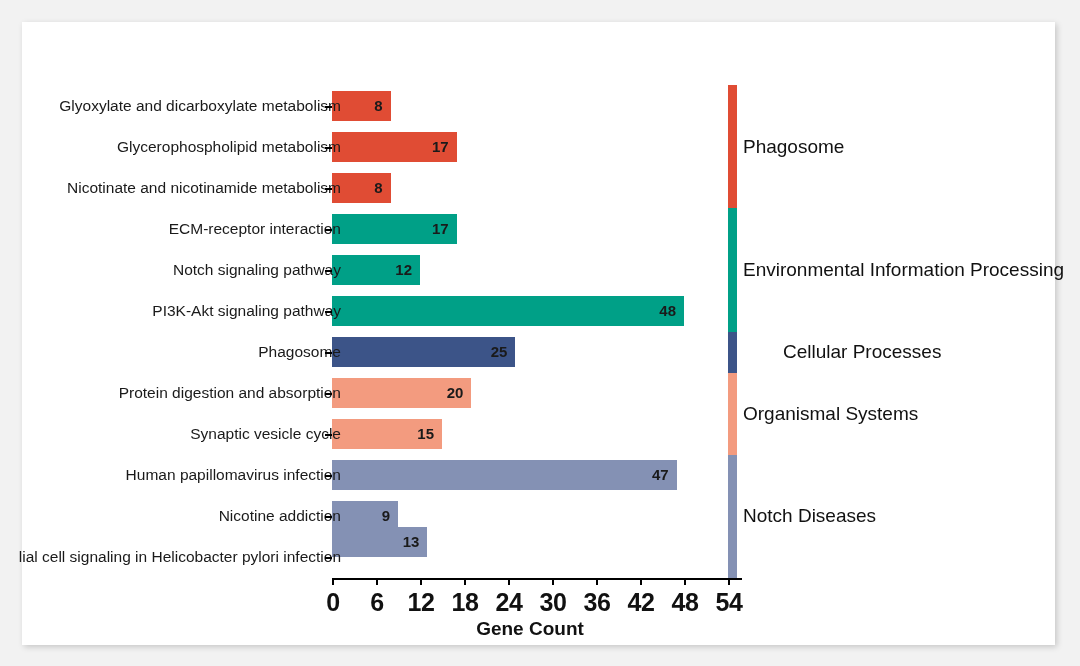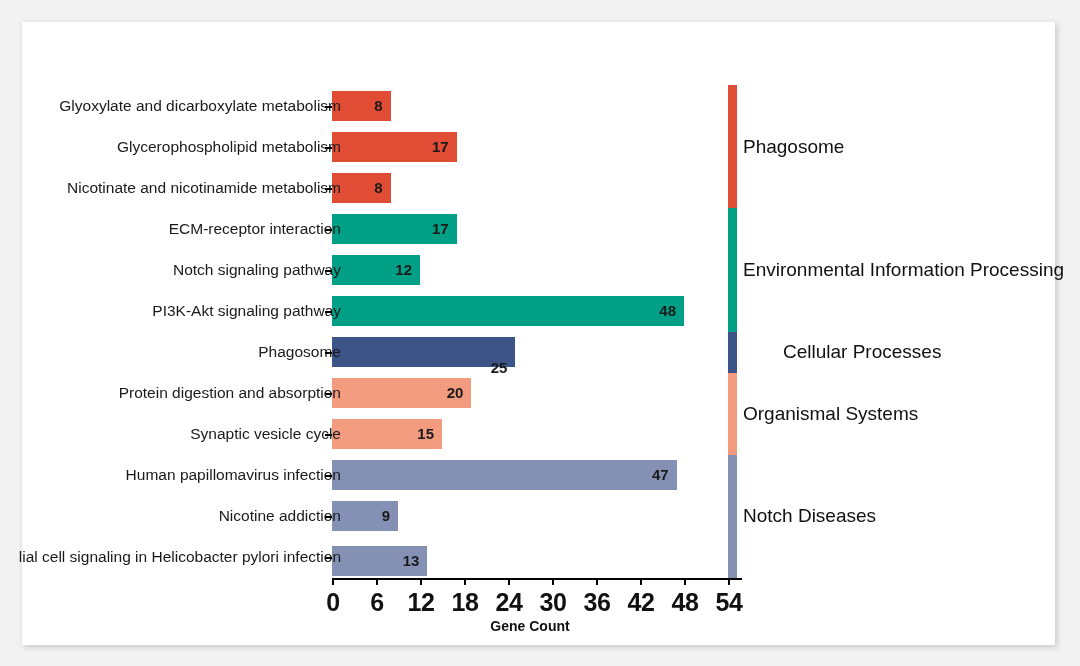--- a/index.html
+++ b/index.html
@@ -50,21 +50,21 @@
     font-size: 25px;
     font-weight: bold;
     color: #111;
     letter-spacing: -0.5px;
   }
   #xlabel {
     position: absolute;
     left: 310px; top: 596px;
     width: 396px;
     text-align: center;
-    font-size: 14px;
+    font-size: 19px;
     font-weight: bold;
     color: #111;
   }
   
   .bar-row {
     position: absolute;
     left: 0;
     height: 30px;
   }
   .bar {
@@ -151,39 +151,39 @@
           <div class="bar-row" style="left: 310px; top: 232.875px; width: 396px;">
             <div class="bar" style="width: 88px; background: rgb(0, 160, 135);"></div>
             <div class="bar-value" style="left: 80px; transform: translateX(-100%);">12</div>
           </div>
           <div class="bar-row" style="left: 310px; top: 273.958px; width: 396px;">
             <div class="bar" style="width: 352px; background: rgb(0, 160, 135);"></div>
             <div class="bar-value" style="left: 344px; transform: translateX(-100%);">48</div>
           </div>
           <div class="bar-row" style="left: 310px; top: 315.042px; width: 396px;">
             <div class="bar" style="width: 183.333px; background: rgb(60, 84, 136);"></div>
-            <div class="bar-value" style="left: 175.333px; transform: translateX(-100%); margin-top: 16px;">25</div>
+            <div class="bar-value" style="left: 175.333px; transform: translateX(-100%);">25</div>
           </div>
           <div class="bar-row" style="left: 310px; top: 356.125px; width: 396px;">
             <div class="bar" style="width: 139.333px; background: rgb(243, 155, 127);"></div>
             <div class="bar-value" style="left: 131.333px; transform: translateX(-100%);">20</div>
           </div>
           <div class="bar-row" style="left: 310px; top: 397.208px; width: 396px;">
             <div class="bar" style="width: 110px; background: rgb(243, 155, 127);"></div>
             <div class="bar-value" style="left: 102px; transform: translateX(-100%);">15</div>
           </div>
           <div class="bar-row" style="left: 310px; top: 438.292px; width: 396px;">
             <div class="bar" style="width: 344.667px; background: rgb(132, 145, 180);"></div>
             <div class="bar-value" style="left: 336.667px; transform: translateX(-100%);">47</div>
           </div>
           <div class="bar-row" style="left: 310px; top: 479.375px; width: 396px;">
             <div class="bar" style="width: 66px; background: rgb(132, 145, 180);"></div>
             <div class="bar-value" style="left: 58px; transform: translateX(-100%);">9</div>
           </div>
-          <div class="bar-row" style="left: 310px; top: 524px; width: 348px;">
+          <div class="bar-row" style="left: 310px; top: 505px; width: 348px;">
             <div class="bar" style="width: 95.3333px; background: rgb(132, 145, 180);"></div>
             <div class="bar-value" style="left: 87.3333px; transform: translateX(-100%);">13</div>
           </div>
         </div>
       <div id="labels-layer">
           <div class="cat-label" style="top: 68.5417px;">Glyoxylate and dicarboxylate metabolism</div>
           <div class="cat-tick" style="top: 83.5417px;"></div>
           <div class="cat-label" style="top: 109.625px;">Glycerophospholipid metabolism</div>
           <div class="cat-tick" style="top: 124.625px;"></div>
           <div class="cat-label" style="top: 150.708px;">Nicotinate and nicotinamide metabolism</div>

